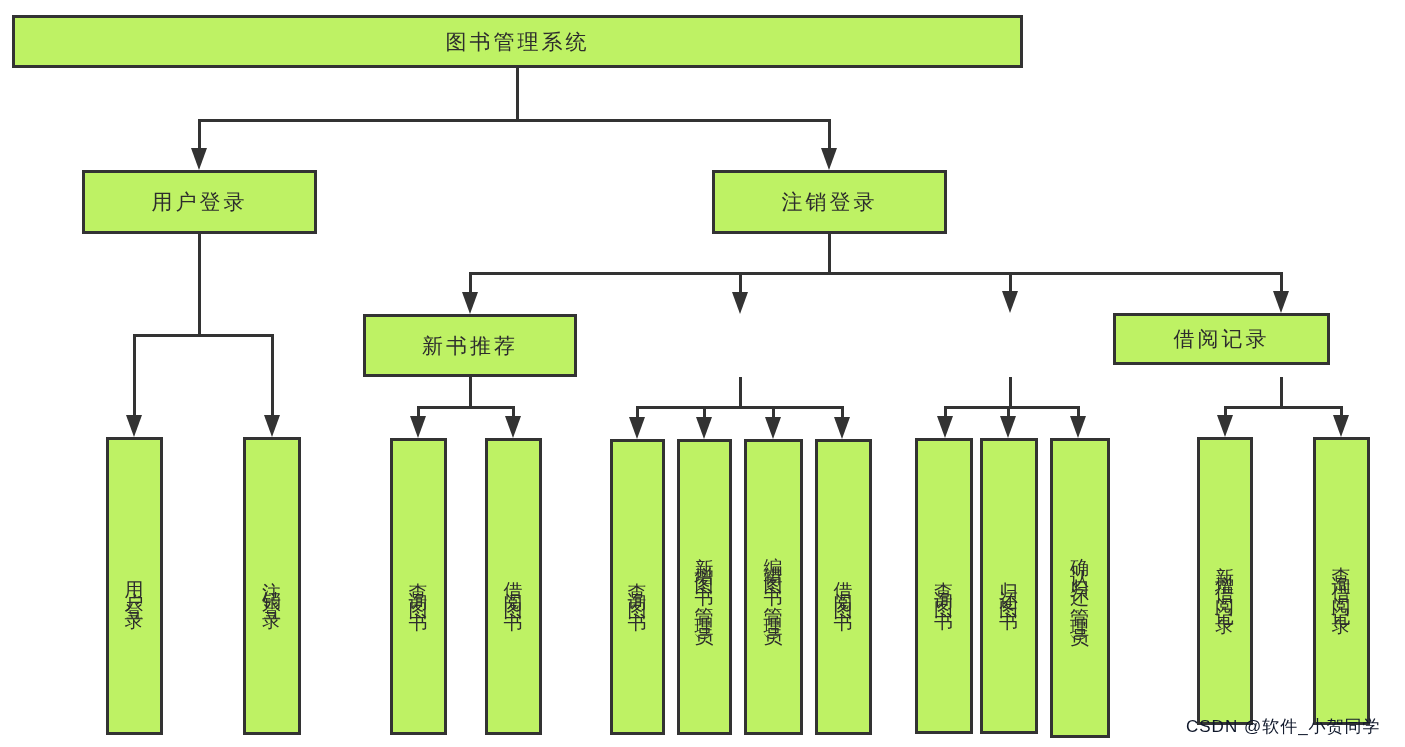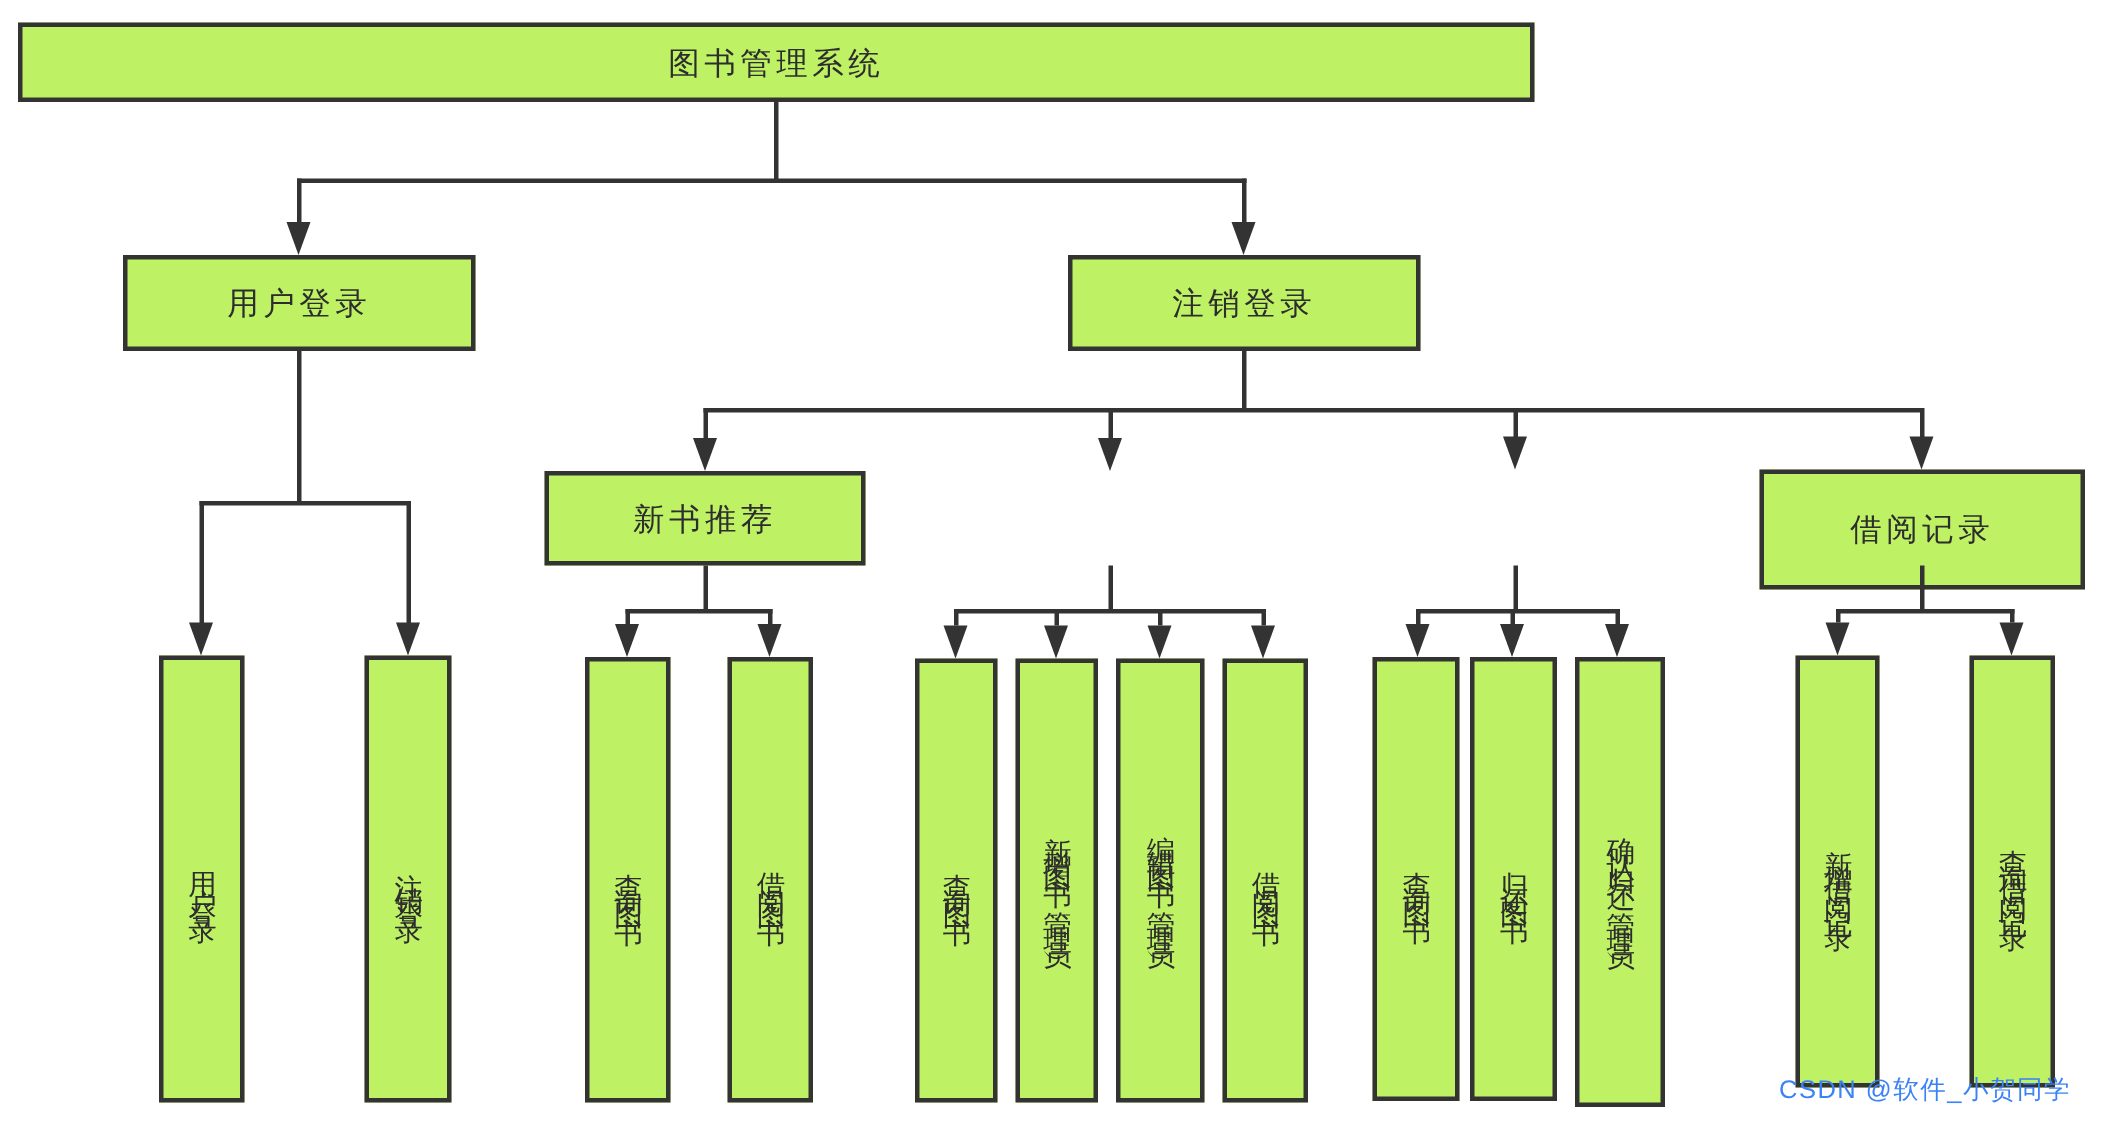--- a/index.html
+++ b/index.html
@@ -18,21 +18,21 @@
     writing-mode:vertical-rl;text-orientation:mixed;
     font-size:19px;letter-spacing:10px;line-height:1;color:#2d2d2d;white-space:nowrap;
   }
   .line{position:absolute;background:#333333;}
   .arrowhead{
     position:absolute;width:0;height:0;
     border-left:8px solid transparent;border-right:8px solid transparent;
     border-top:22px solid #333333;
   }
   .watermark{
-    position:absolute;font-size:17px;letter-spacing:1px;color:#3b82f6;white-space:nowrap;z-index:5;
+    position:absolute;font-size:17px;letter-spacing:1px;color:#0f172a;white-space:nowrap;z-index:5;
   }
 </style>
 </head>
 <body>
 
 <div id="stage">
 
   <div class="box" style="left:12px;top:15px;width:1011px;height:53px">
     <span class="hlabel">图书管理系统</span>
   </div>
@@ -65,21 +65,21 @@
   <div class="line" style="left:739px;top:272px;width:3px;height:22px"></div>
   <div class="arrowhead" style="left:732px;top:292px"></div>
   <div class="line" style="left:1009px;top:272px;width:3px;height:21px"></div>
   <div class="arrowhead" style="left:1002px;top:291px"></div>
   <div class="line" style="left:1280px;top:272px;width:3px;height:21px"></div>
   <div class="arrowhead" style="left:1273px;top:291px"></div>
 
   <div class="box" style="left:363px;top:314px;width:214px;height:63px">
     <span class="hlabel">新书推荐</span>
   </div>
-  <div class="box" style="left:1173px;top:313px;width:217px;height:80px">
+  <div class="box" style="left:1113px;top:313px;width:217px;height:52px">
     <span class="hlabel">借阅记录</span>
   </div>
 
   <div class="line" style="left:469px;top:377px;width:3px;height:29px"></div>
   <div class="line" style="left:417px;top:406px;width:98px;height:3px"></div>
   <div class="line" style="left:417px;top:406px;width:3px;height:10px"></div>
   <div class="arrowhead" style="left:410px;top:416px"></div>
   <div class="line" style="left:512px;top:406px;width:3px;height:10px"></div>
   <div class="arrowhead" style="left:505px;top:416px"></div>
 

